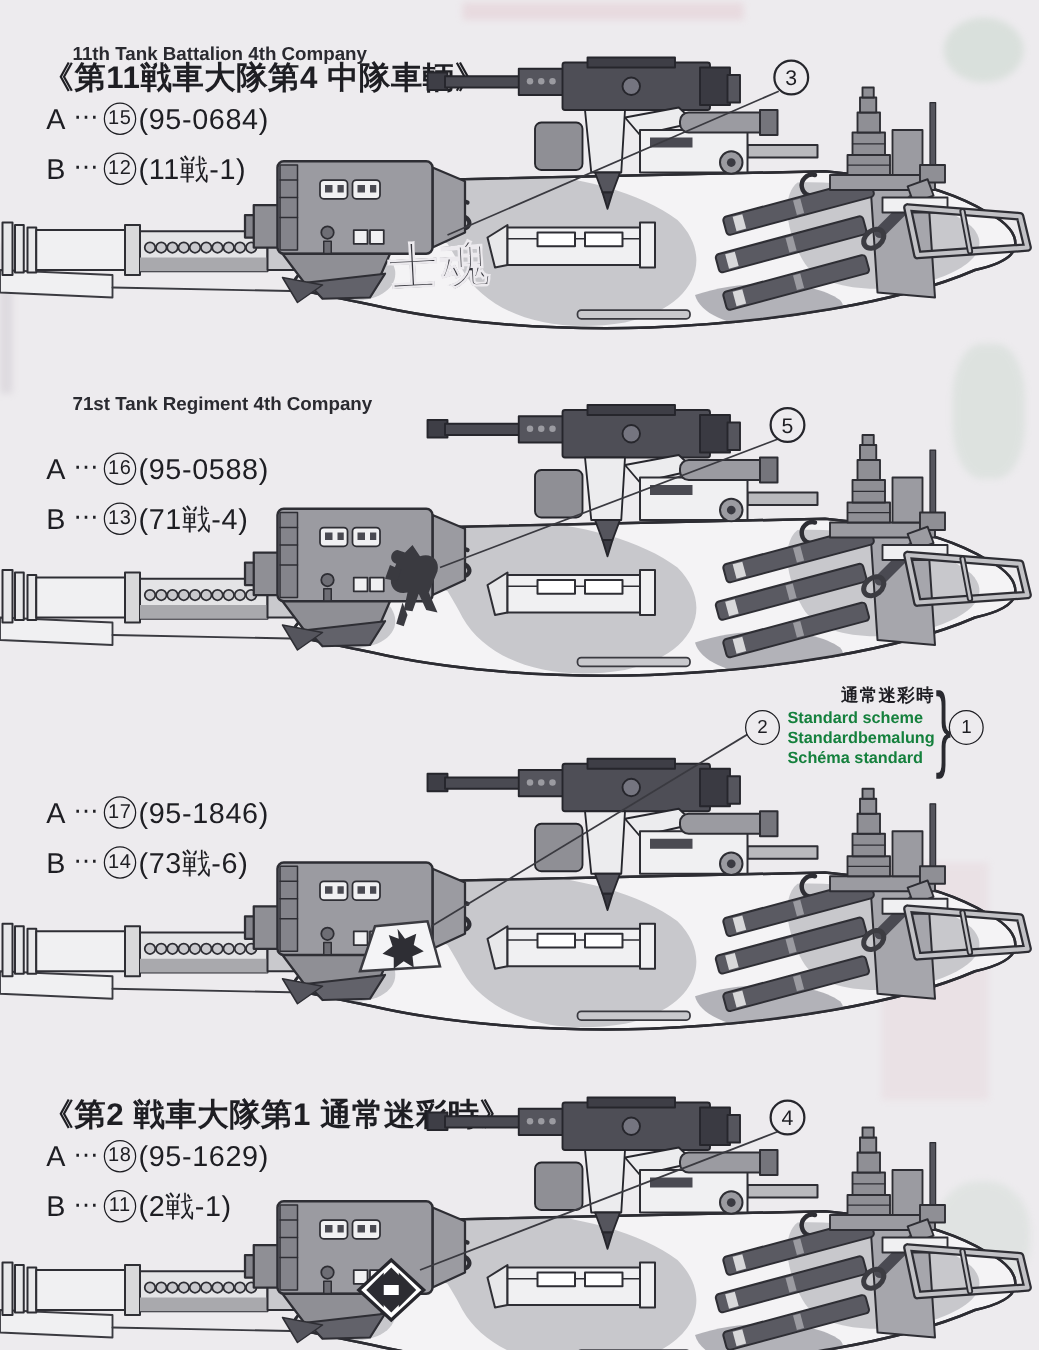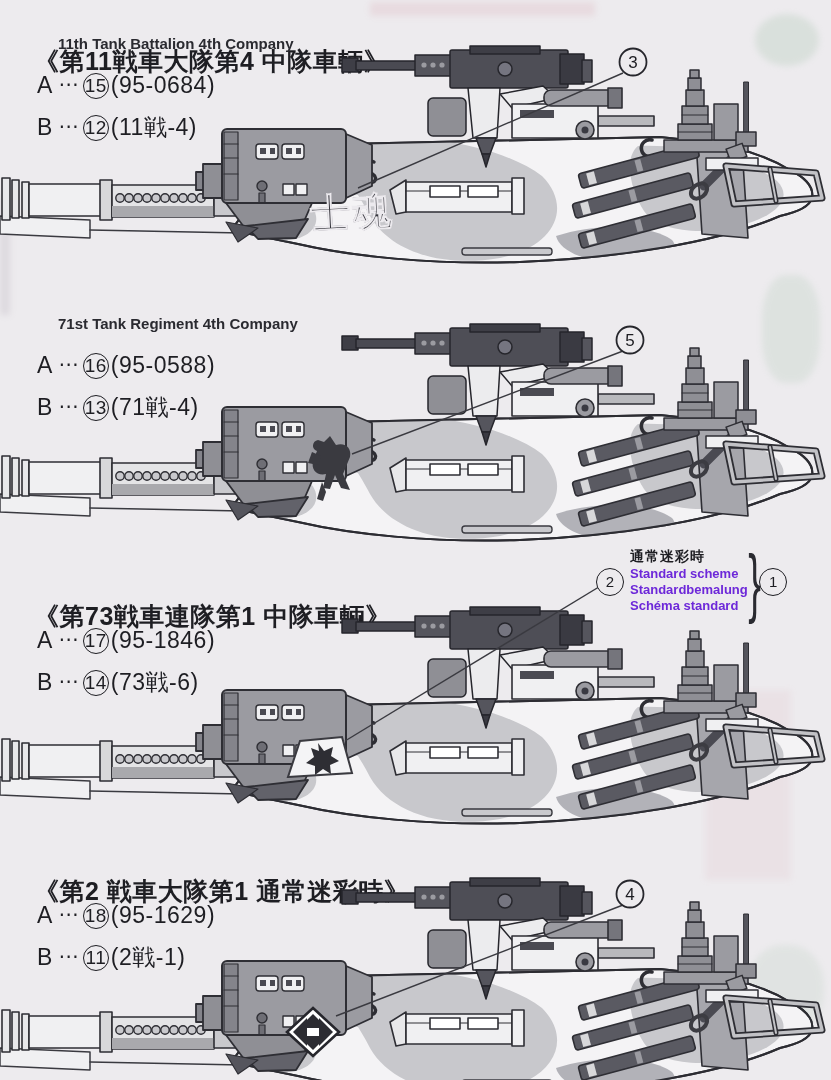--- a/index.html
+++ b/index.html
@@ -16,37 +16,37 @@
   #sec4{top:830px;height:250px;}
   .jp-title{position:absolute;left:34px;top:24px;font-size:25px;font-weight:bold;letter-spacing:0.5px;white-space:nowrap;}
   .en-title{position:absolute;left:58px;top:35px;font-size:15px;font-weight:bold;color:#2a2a30;white-space:nowrap;}
   .mark-line{position:absolute;left:37px;font-size:23px;letter-spacing:0.5px;white-space:nowrap;display:flex;align-items:center;}
   .line-a{top:72px;}
   .line-b{top:112px;}
   .mark-line .dots{margin:0 3px 0 6px;font-size:20px;position:relative;top:-2px;letter-spacing:-1px;}
   .decal-circle{
     display:inline-flex;align-items:center;justify-content:center;
     width:24px;height:24px;border:1.6px solid #1d1d22;border-radius:50%;
-    font-size:19px;margin:0 2px;flex:0 0 auto;background:transparent;
+    font-size:16px;margin:10px 2px;flex:0 0 auto;background:transparent;
   }
   .tank-svg{position:absolute;left:0;overflow:visible;}
   #sec1 .tank-svg{top:46px;}
   #sec2 .tank-svg{top:44px;}
   #sec3 .tank-svg{top:52px;}
   #sec4 .tank-svg{top:48px;}
   .callout-text{font-size:17px;fill:#1d1d22;font-family:"Liberation Sans","DejaVu Sans",sans-serif;}
   .shikon{font-size:40px;font-weight:bold;fill:#35353c;stroke:#eceaee;stroke-width:0.7px;
           font-family:"DejaVu Sans","Liberation Sans",sans-serif;letter-spacing:2px;}
   
   .annotation{position:absolute;left:596px;top:-17px;width:236px;display:flex;align-items:center;z-index:5;}
   .ann-circle{width:26px;height:26px;border:1.8px solid #1d1d22;border-radius:50%;
     display:flex;align-items:center;justify-content:center;font-size:15px;flex:0 0 auto;background:#edebee;}
   .ann-col{margin-left:6px;line-height:1.25;}
-  .ann-jp{font-size:14px;font-weight:bold;letter-spacing:1px;}
-  .ann-en{font-size:13px;font-weight:bold;color:#6d28d9;white-space:nowrap;}
+  .ann-jp{font-size:14px;font-weight:bold;letter-spacing:1px;text-align:right;}
+  .ann-en{font-size:13px;font-weight:bold;color:#15803d;white-space:nowrap;}
   .ann-brace{font-size:76px;font-weight:300;transform:scaleX(0.5);margin:0 -8px 0 -6px;color:#2a2a30;flex:0 0 auto;}
   
   .ghost{position:absolute;filter:blur(3px);pointer-events:none;}
 </style>
 </head>
 <body>
 
 <svg width="0" height="0" style="position:absolute" aria-hidden="true">
   <defs>
     <clipPath id="turret-clip">
@@ -240,21 +240,21 @@
   <div class="mark-line line-a">
     <span>A</span>
     <span class="dots">⋯</span>
     <span class="decal-circle">15</span>
     <span>(95-0684)</span>
   </div>
   <div class="mark-line line-b">
     <span>B</span>
     <span class="dots">⋯</span>
     <span class="decal-circle">12</span>
-    <span>(11戦-4)</span>
+    <span>(11戦-1)</span>
   </div>
   <svg class="tank-svg" width="831" height="230" viewBox="0 0 831 230">
     <use href="#tank-art"></use>
     <text class="shikon" x="310" y="180" transform="rotate(-3 350 160)">士魂</text>
     <line x1="623" y1="27" x2="358" y2="142" stroke="#3a3a40" stroke-width="1.4"></line>
     <circle cx="633" cy="16" r="13.5" fill="#edebee" stroke="#26262c" stroke-width="1.8"></circle>
     <text class="callout-text" x="633" y="22" text-anchor="middle">3</text>
   </svg>
 </section>
 
@@ -275,21 +275,20 @@
   <svg class="tank-svg" width="831" height="230" viewBox="0 0 831 230">
     <use href="#tank-art"></use>
     <use href="#mark-horse"></use>
     <line x1="623" y1="27" x2="352" y2="130" stroke="#3a3a40" stroke-width="1.4"></line>
     <circle cx="630" cy="16" r="13.5" fill="#edebee" stroke="#26262c" stroke-width="1.8"></circle>
     <text class="callout-text" x="630" y="22" text-anchor="middle">5</text>
   </svg>
 </section>
 
 <section class="section" id="sec3">
-  <h2 class="jp-title">《第73戦車連隊第1 中隊車輌》</h2>
   <div class="mark-line line-a">
     <span>A</span>
     <span class="dots">⋯</span>
     <span class="decal-circle">17</span>
     <span>(95-1846)</span>
   </div>
   <div class="mark-line line-b">
     <span>B</span>
     <span class="dots">⋯</span>
     <span class="decal-circle">14</span>

